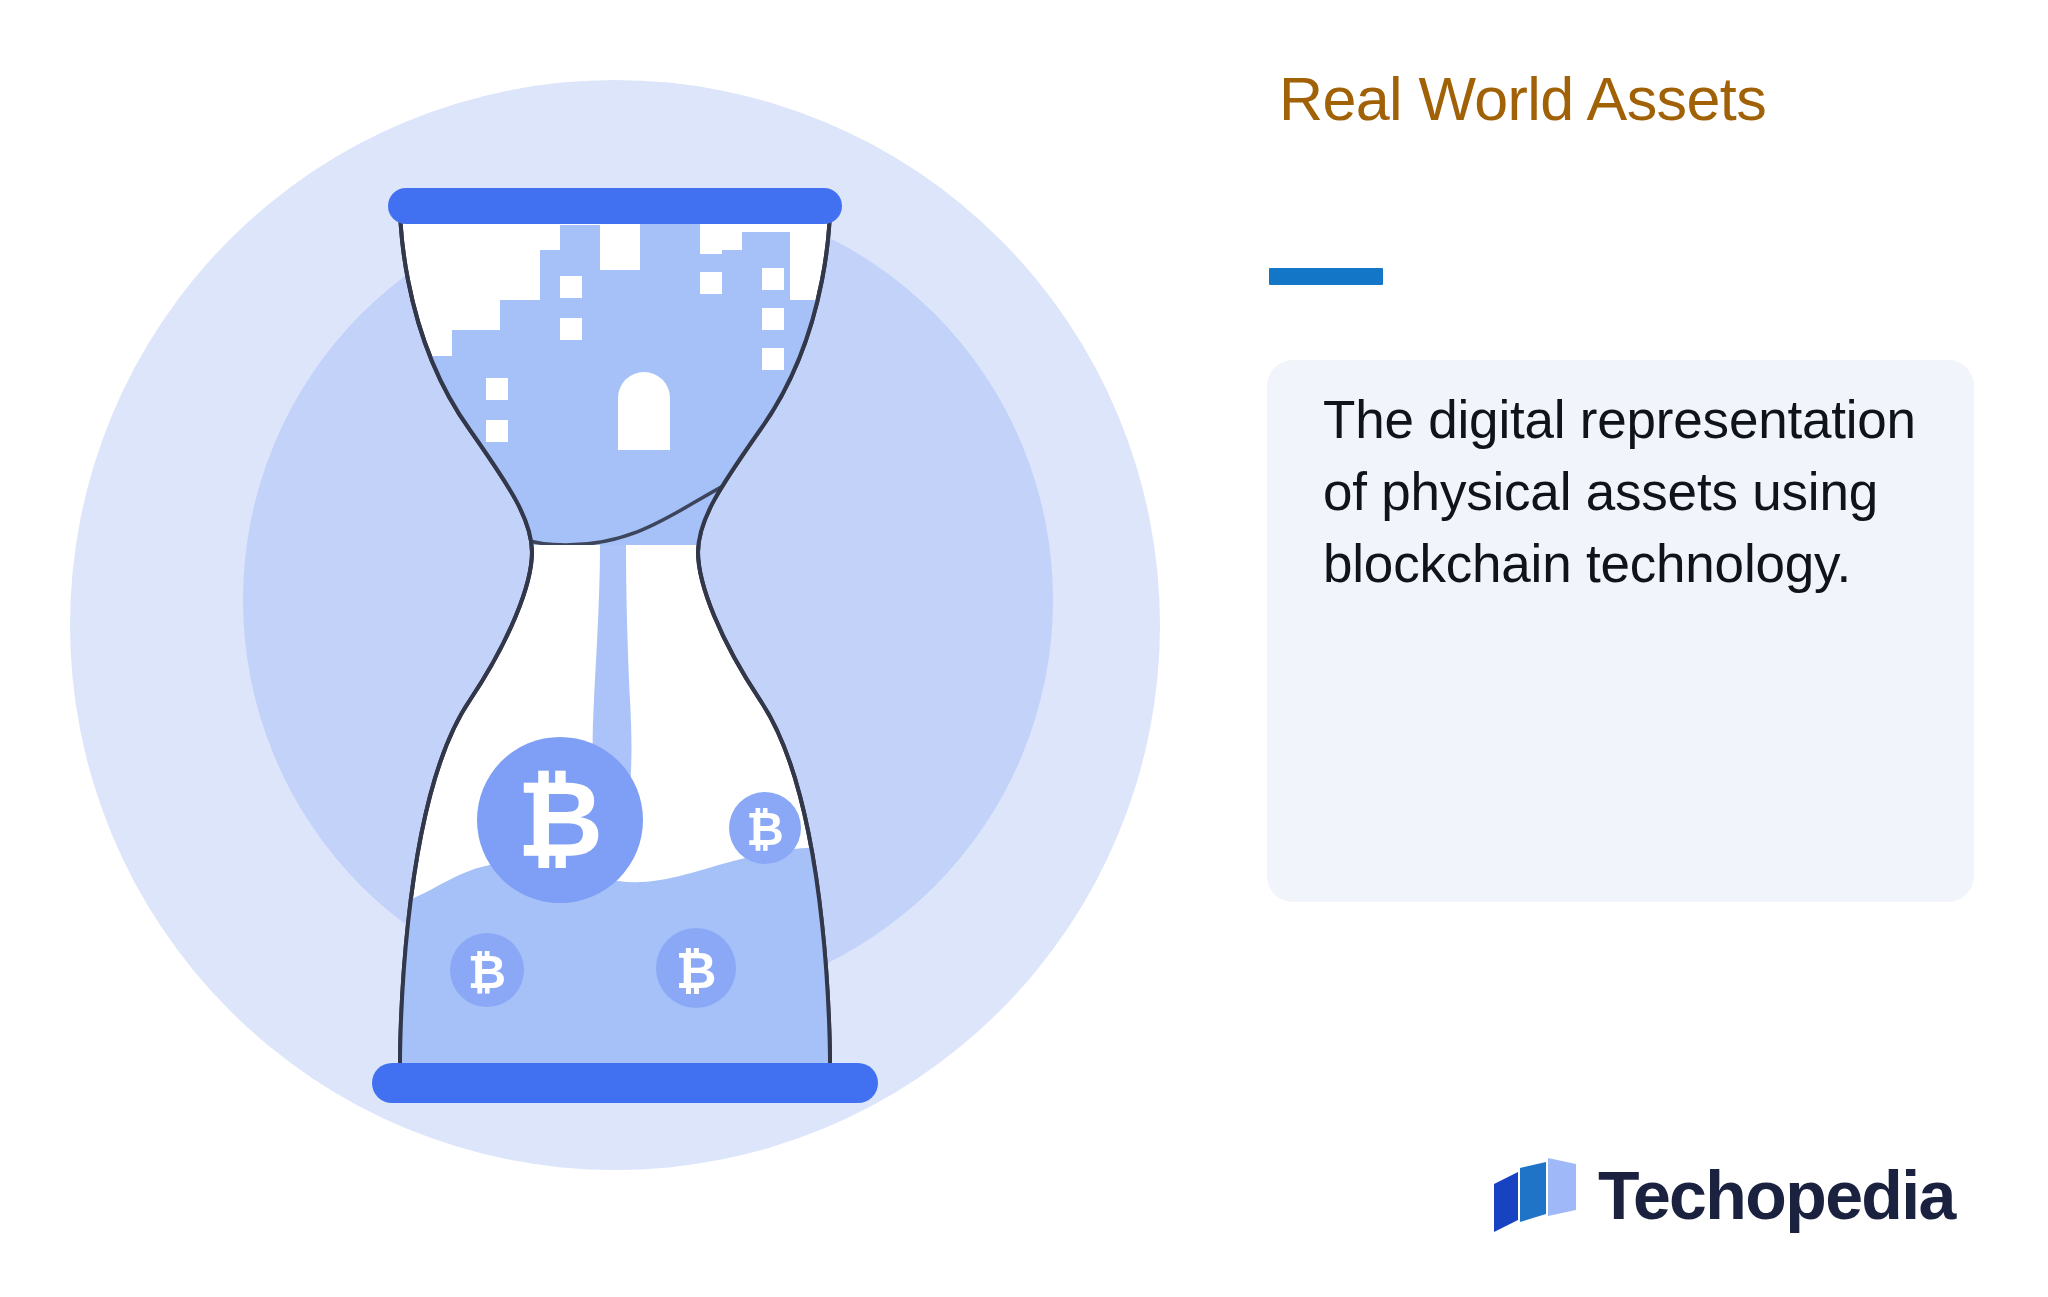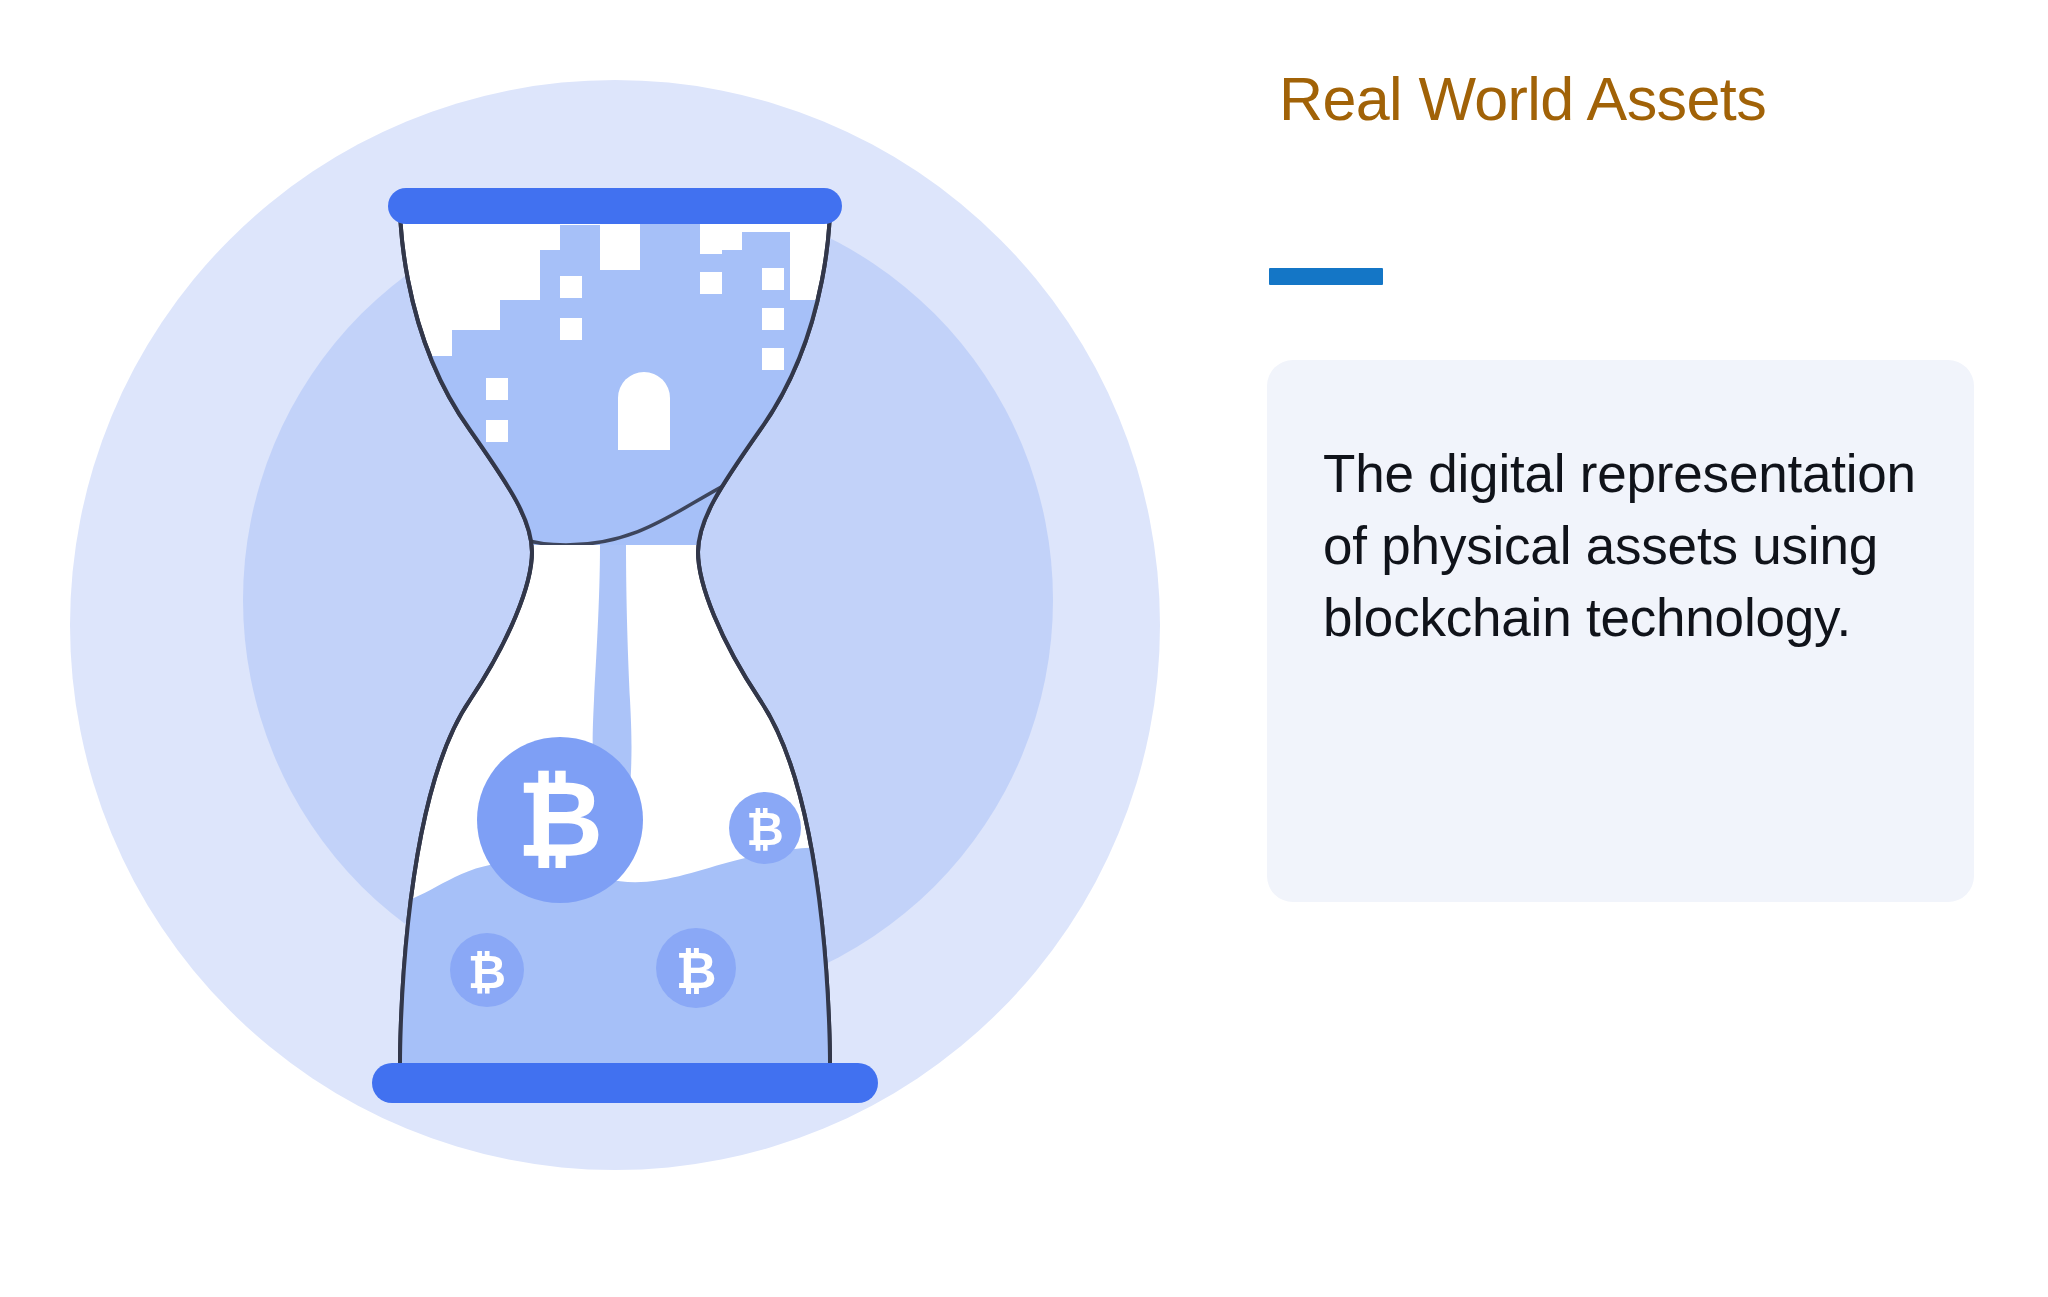--- a/index.html
+++ b/index.html
@@ -71,21 +71,21 @@
 
   .desc-card {
     position: absolute;
     left: 22px;
     top: 360px;
     width: 707px;
     height: 542px;
     background: #f1f4fb;
     border-radius: 26px;
     box-sizing: border-box;
-    padding: 78px 56px;
+    padding: 24px 56px;
   }
   .desc-text {
     font-size: 53px;
     line-height: 1.36;
     color: #10131a;
     font-weight: normal;
     letter-spacing: -0.2px;
     margin: 0;
   }
 
@@ -263,16 +263,27 @@
     <h1 class="title">
       <span class="title-line">Real World Assets</span>
     </h1>
 
     <div class="accent-bar"></div>
 
     <div class="desc-card">
       <p class="desc-text">The digital representation of physical assets using blockchain technology.</p>
     </div>
 
+    <div class="logo">
+      <svg class="logo-mark" viewBox="0 0 92 86" xmlns="http://www.w3.org/2000/svg">
+
+        <path d="M58,6 L86,12 L86,58 L58,64 Z" fill="#9fb8f7" rx="4"></path>
+
+        <path d="M30,16 L56,10 L56,62 L30,70 Z" fill="#1f74c8"></path>
+
+        <path d="M4,32 L28,20 L28,68 L4,80 Z" fill="#1743c3"></path>
+      </svg>
+      <span class="logo-word">Techopedia</span>
+    </div>
 
   </div>
 
 </div>
 
 </body></html>

